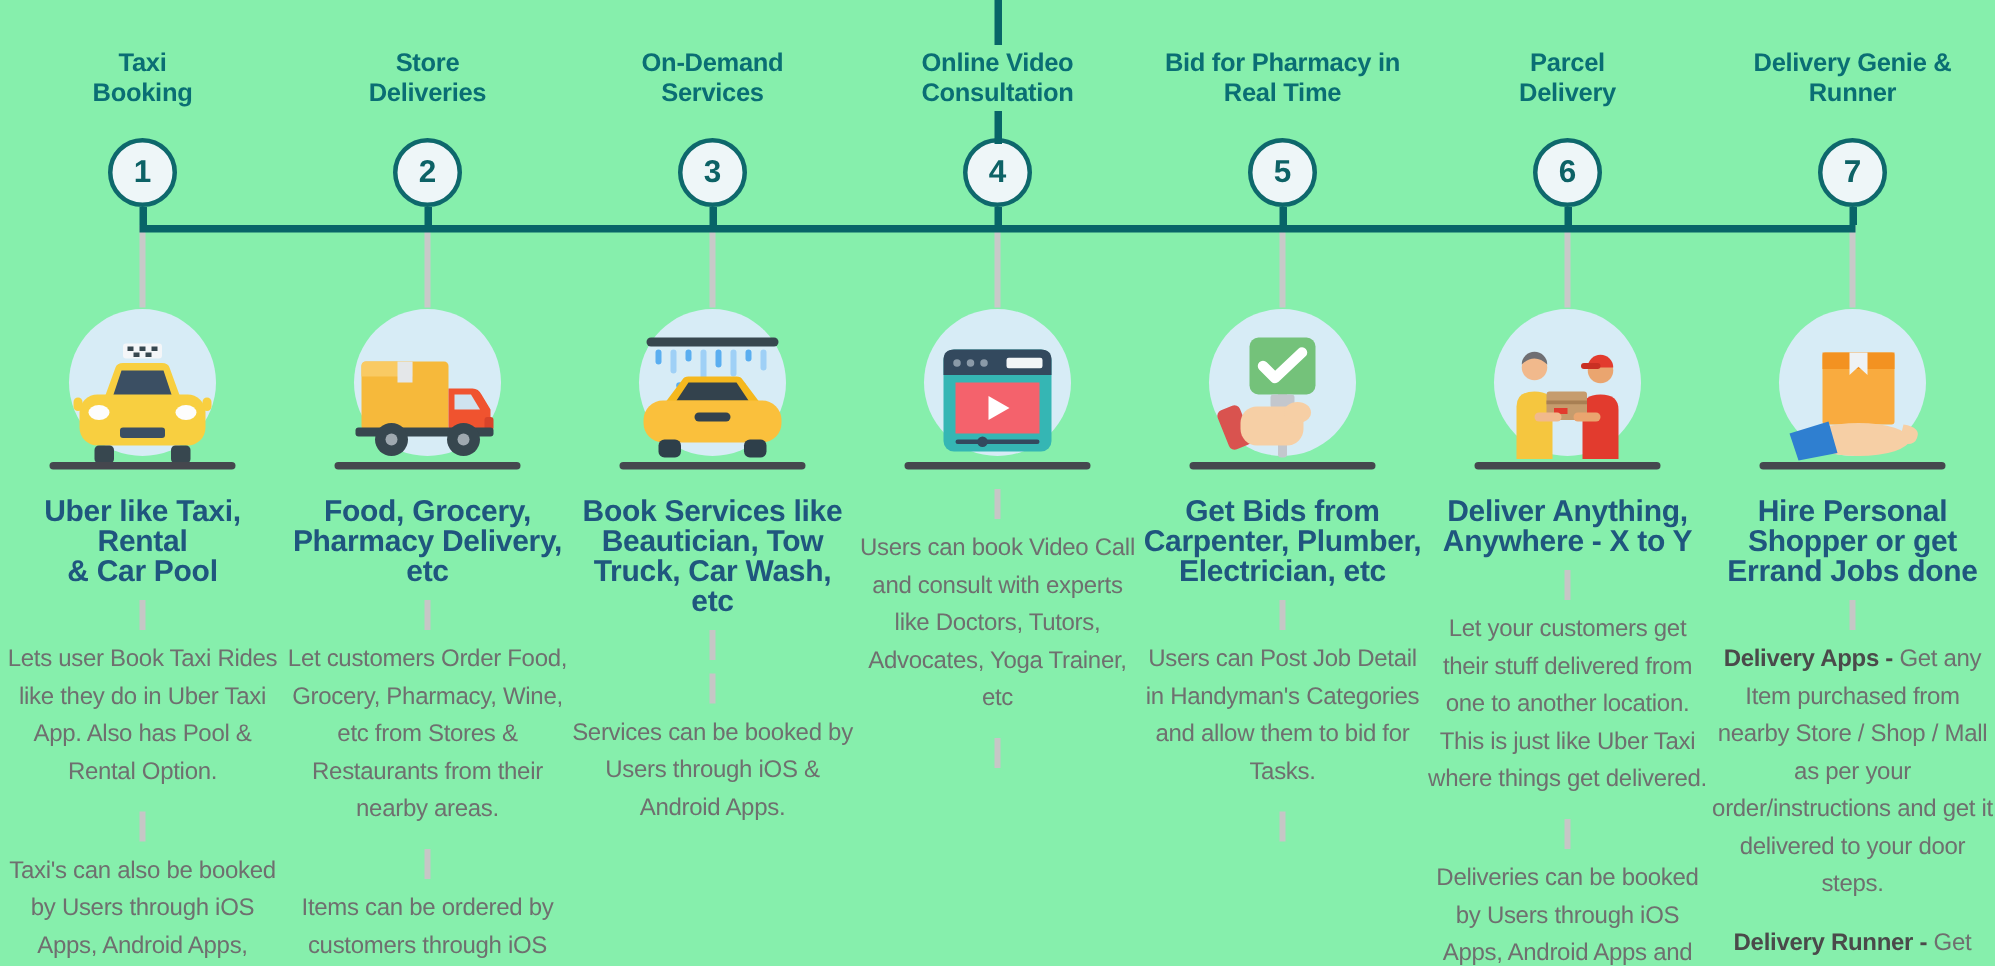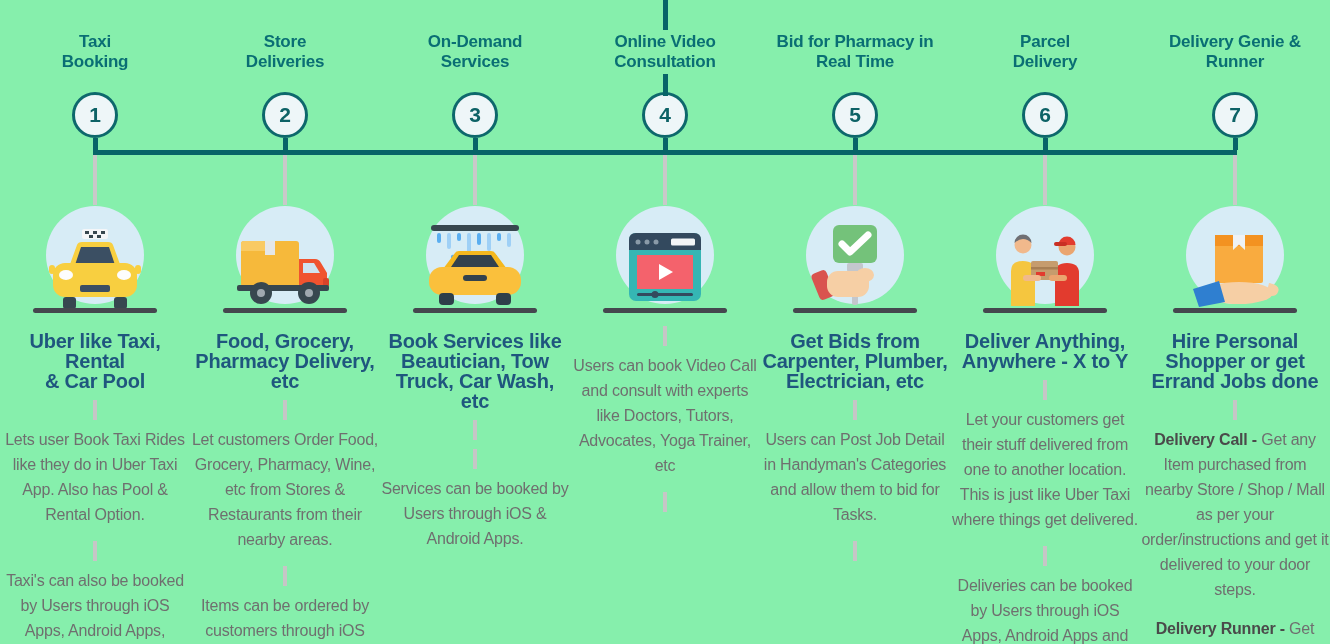--- a/index.html
+++ b/index.html
@@ -303,18 +303,18 @@
           <ellipse cx="74" cy="88" rx="34" ry="11" fill="#f6cfa5"></ellipse>
           <path d="M104 78 q12 2 9 9 q-2 6 -12 3 z" fill="#f6cfa5"></path>
           <polygon points="28,84 54,76 60,97 34,102" fill="#2f7fd0"></polygon>
           <rect x="8" y="103" width="124" height="5" rx="2.5" fill="#45474e"></rect>
         </svg>
       </div>
       <h4 class="subtitle">Hire Personal
 Shopper or get
 Errand Jobs done</h4>
       <div class="dash"></div>
-      <p class="body"><b class="lead">Delivery Call - </b><span>Get any Item purchased from nearby Store / Shop / Mall as per your order/instructions and get it delivered to your door steps.</span></p>
+      <p class="body"><b class="lead">Delivery Apps - </b><span>Get any Item purchased from nearby Store / Shop / Mall as per your order/instructions and get it delivered to your door steps.</span></p>
       <p class="body"><b class="lead">Delivery Runner - </b><span>Get anything / any item / stuff picked up / dropped or delivered as you want in your nearby areas.</span></p>
     </div>
 
   </div>
 </div>
 
 </body></html>

